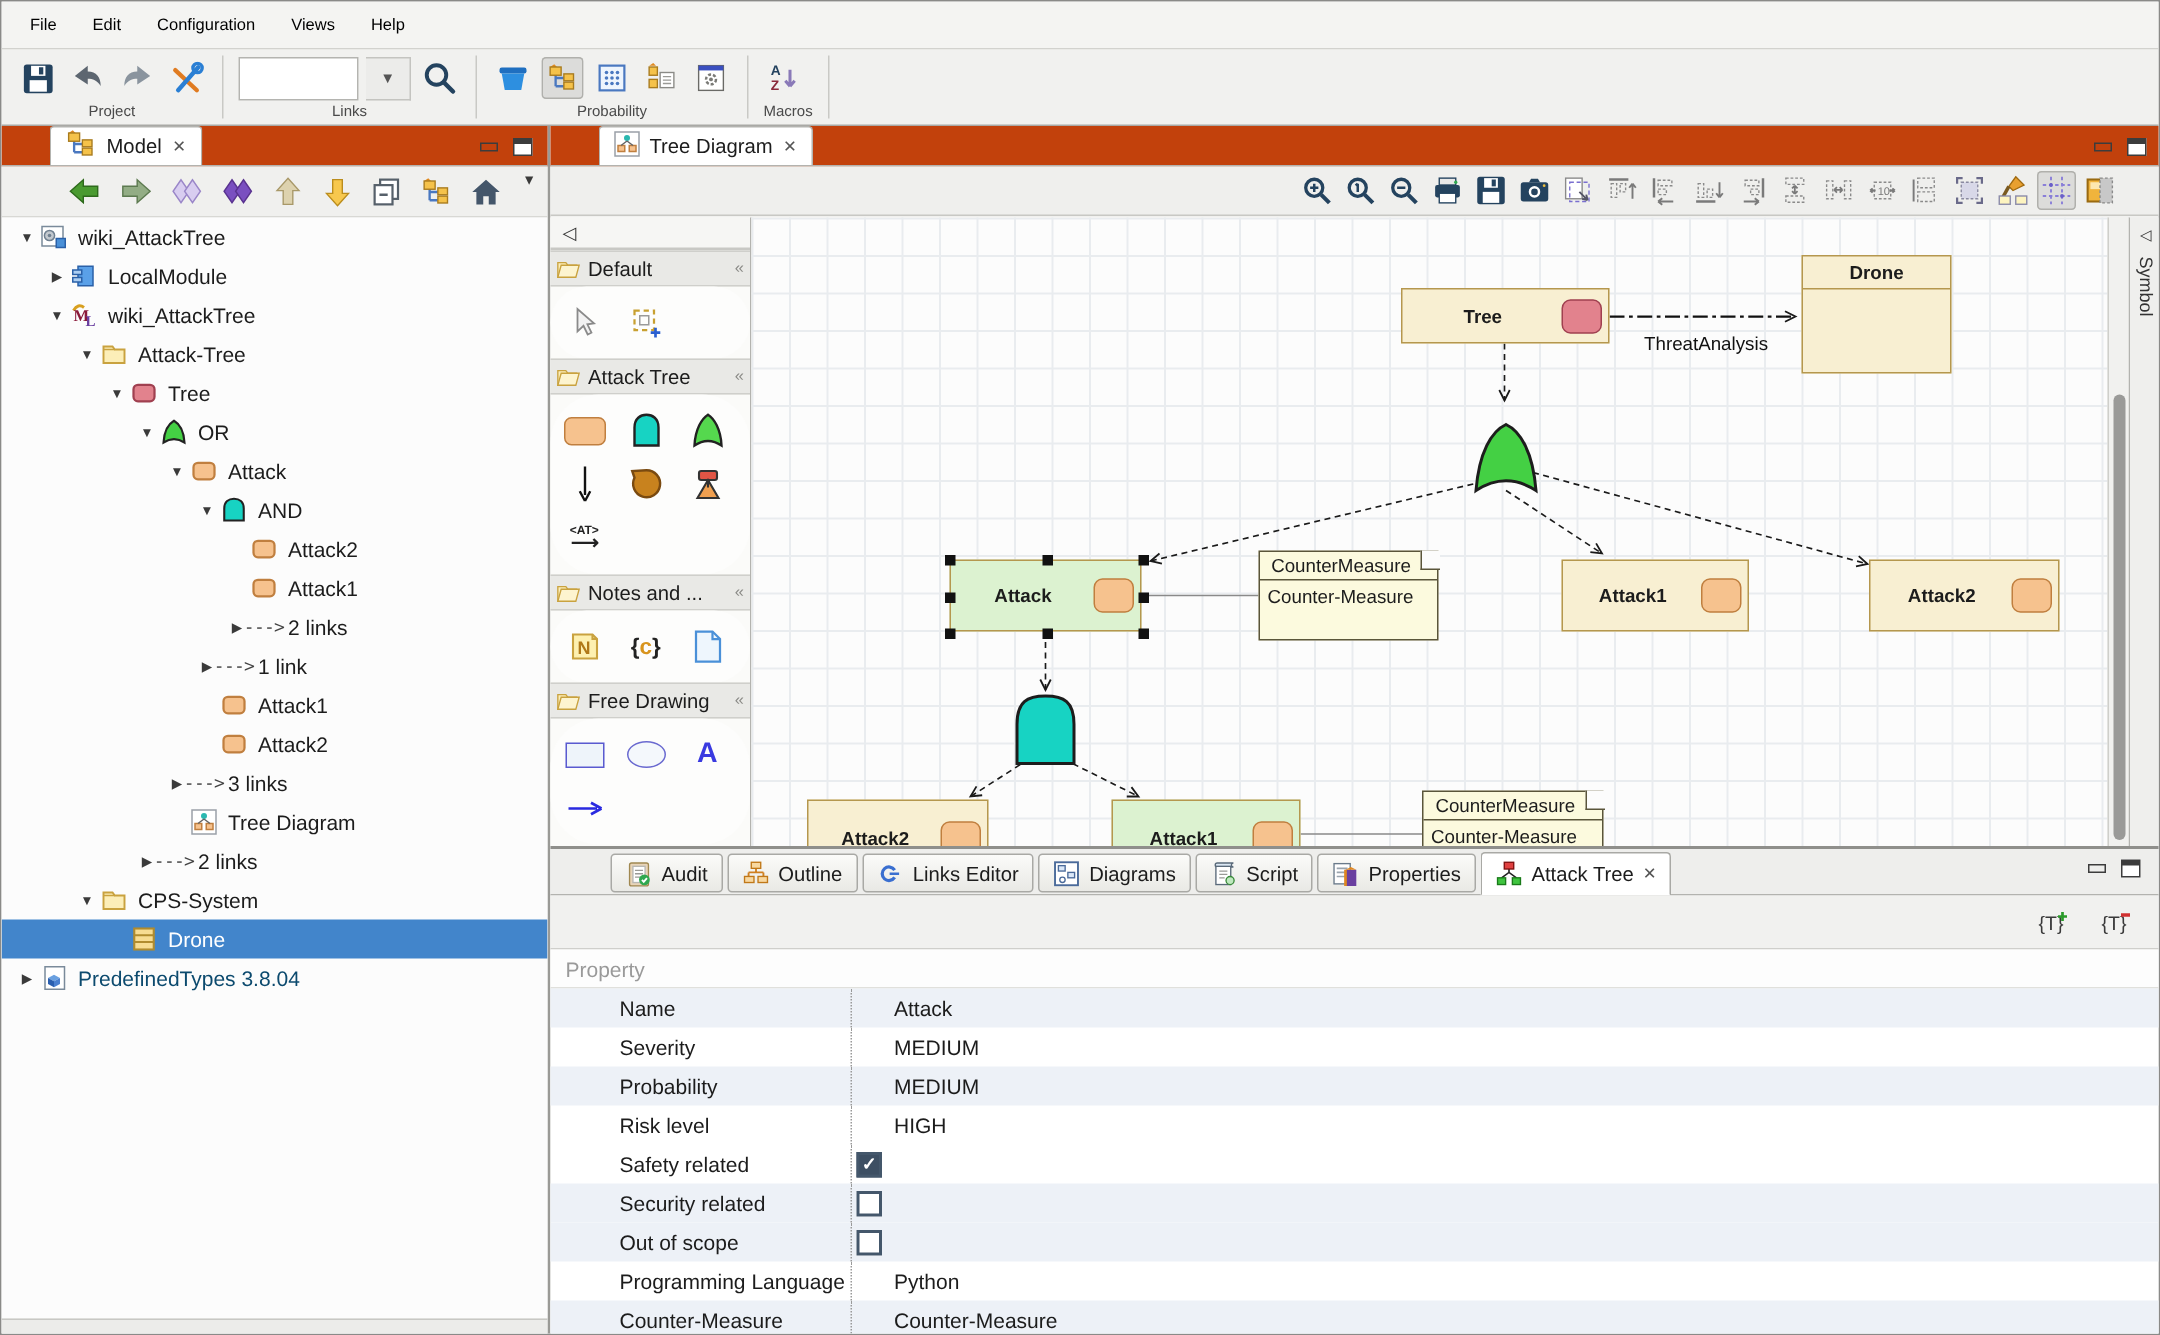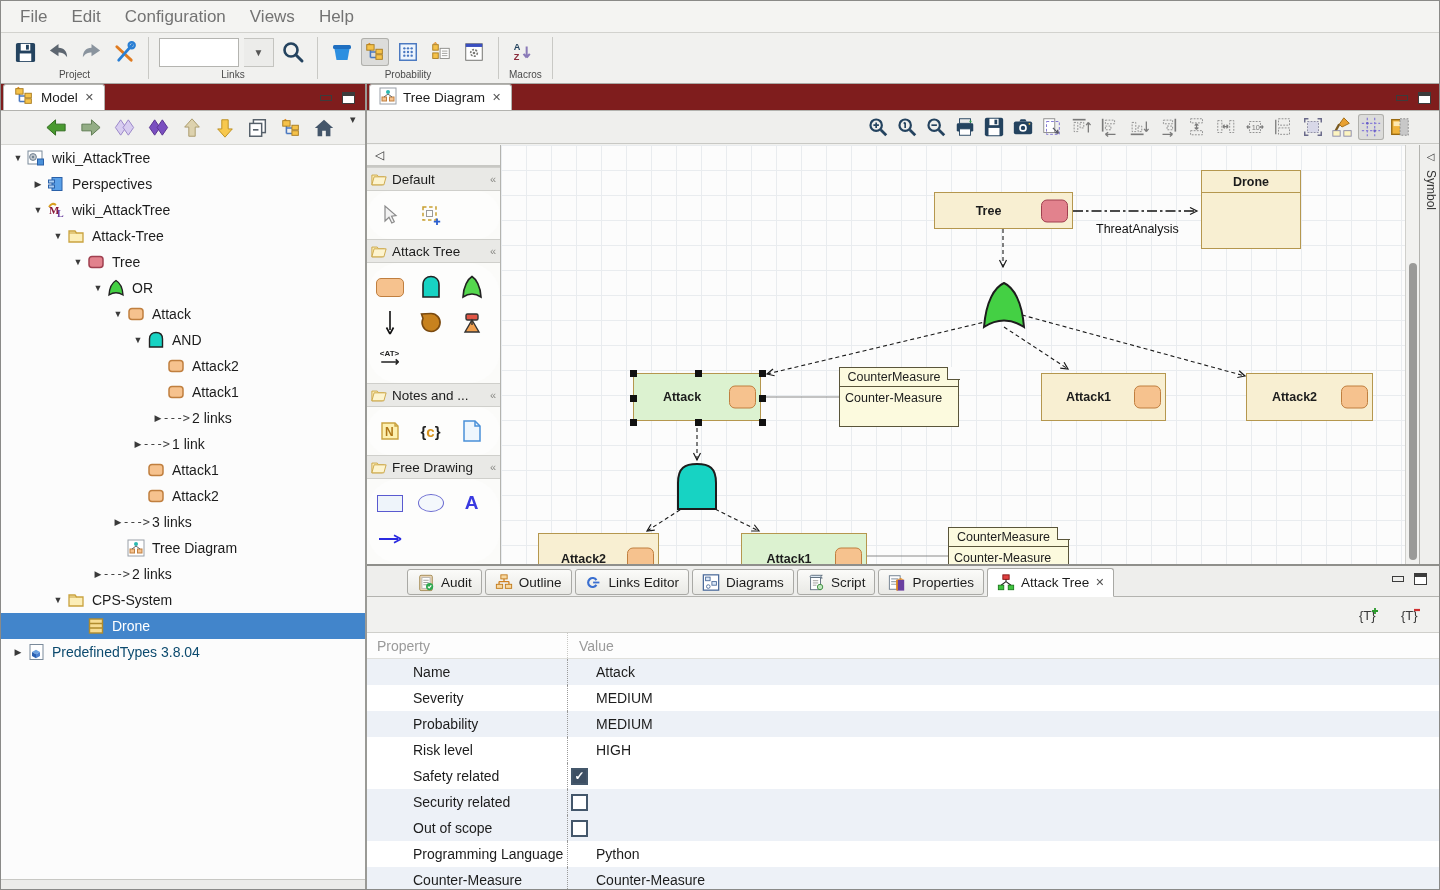--- a/index.html
+++ b/index.html
@@ -5,39 +5,39 @@
   * { margin:0; padding:0; box-sizing:border-box; }
   html,body { background:#d8d8d4; }
   #app{
     position:relative; width:1440px; height:890px; overflow:hidden;
     font-family:"Liberation Sans", sans-serif; background:#f1f1ef; color:#1c1c1c;
     border:1px solid #8a8a88;
   }
   
   .menubar{ position:absolute; left:0; top:0; width:1440px; height:32px;
     background:#f4f4f2; border-bottom:1px solid #d2d2ce; display:flex; align-items:center; padding-left:8px; gap:2px;}
-  .menu-item{ padding:6px 11px; font-size:17px; color:#737373; cursor:default;}
+  .menu-item{ padding:6px 11px; font-size:11px; color:#000000; cursor:default;}
   
   .toolbar{ position:absolute; left:0; top:32px; width:1440px; height:51px;
     background:#f1f1ef; border-bottom:1px solid #a9a9a5; display:flex; align-items:stretch; }
   .tgroup{ display:flex; flex-direction:column; justify-content:flex-start; padding:3px 10px 0 10px; }
   .ticons{ display:flex; align-items:center; gap:5px; height:32px; }
   .tlabel{ text-align:center; font-size:10px; color:#4a4a4a; padding-top:1px; }
   .tsep{ width:1px; background:#c9c9c5; margin:4px 0; }
   .tbtn{ width:28px; height:28px; display:flex; align-items:center; justify-content:center; border-radius:3px; }
   .tbtn.active{ background:#dcdcda; box-shadow:inset 0 0 0 1px #b0b0ac; }
   .tbtn svg{ display:block; }
   .search-input{ width:80px; height:29px; border:1px solid #b4b4b0; background:#fff; font:13px "Liberation Sans",sans-serif; padding:0 5px;}
   .search-drop{ width:30px; height:29px; border:1px solid #c4c4c0; border-left:none; background:#ececea; color:#555;
     display:flex; align-items:center; justify-content:center; font-size:10px;}
   
   .left-panel{ position:absolute; left:0; top:83px; width:366px; height:807px; background:#fcfcfc; border-right:2px solid #9a9a96; }
   .right-area{ position:absolute; left:366px; top:83px; width:1074px; height:807px; }
   
-  .tabstrip{ height:27px; background:#7f1d1d; border-bottom:1px solid #b3b3af; display:flex; align-items:flex-end; }
+  .tabstrip{ height:27px; background:#c2410c; border-bottom:1px solid #b3b3af; display:flex; align-items:flex-end;padding-left:30px; }
   .tab{ height:26px; display:flex; align-items:center; gap:6px; padding:0 9px; font-size:13.5px;
     background:#fff; border:1px solid #b3b3af; border-bottom:none; border-radius:3px 3px 0 0; margin-left:2px; }
   .tab .close{ font-size:11px; color:#555; padding:0 1px; }
   .win-btns{ margin-left:auto; display:flex; gap:10px; padding:0 10px 6px 0; align-items:center;}
   .wb-min{ width:12px; height:6px; border:1.5px solid #3c3c3c; }
   .wb-max{ width:13px; height:12px; border:1.5px solid #3c3c3c; border-top:4px solid #3c3c3c; background:#fff; }
   
   .navbar{ height:34px; background:#f0f0ee; border-bottom:1px solid #d8d8d4; display:flex; align-items:center; gap:11px; padding:0 8px 0 44px; }
   .navbar .tbtn{ width:24px; height:24px; }
   .nav-drop{ margin-left:auto; color:#3a3a3a; font-size:11px; align-self:flex-start; padding:2px 4px;}
@@ -370,21 +370,21 @@
         </div>
         <div class="tree-row" style="padding-left: 28px;">
           <span class="tree-arrow">▶</span>
           <span class="tree-ico">
             <svg width="18" height="18" viewBox="0 0 18 18">
               <rect x="5" y="2.5" width="10" height="13" fill="#5aa0e8" stroke="#2a60a8"></rect>
               <rect x="1.5" y="5" width="6" height="3" fill="#aacdf2" stroke="#2a60a8"></rect>
               <rect x="1.5" y="10" width="6" height="3" fill="#aacdf2" stroke="#2a60a8"></rect>
             </svg>
           </span>
-          <span class="tree-label">Perspectives</span>
+          <span class="tree-label">LocalModule</span>
         </div>
         <div class="tree-row" style="padding-left: 28px;">
           <span class="tree-arrow">▼</span>
           <span class="tree-ico">
             <svg width="18" height="18" viewBox="0 0 18 18">
               <path d="M2 6 q3 -5 7 -2" fill="none" stroke="#d8a020" stroke-width="2"></path>
               <text x="2" y="13" font-size="11" font-weight="bold" fill="#8a1a3a" font-family="Liberation Serif,serif">M</text>
               <text x="10" y="16" font-size="10" font-weight="bold" fill="#6a3fa0" font-family="Liberation Serif,serif">L</text>
             </svg>
           </span>
@@ -1052,21 +1052,20 @@
               <svg width="22" height="22" viewBox="0 0 22 22">
                 <text x="1" y="16" font-size="13" fill="#3a3a3a" font-family="Liberation Sans,sans-serif">{T}</text>
                 <path d="M14 6 h6" stroke="#d03030" stroke-width="2.2"></path>
               </svg>
             </span>
           </span>
       </div>
       <div class="prop-table">
         <div class="prop-head">
           <span class="cell-name">Property</span>
-          <span class="cell-value">Value</span>
         </div>
         <div id="prop-rows">
             <div class="prop-row alt">
               <span class="cell-name">Name</span>
               <span class="cell-value">Attack</span>
             </div>
             <div class="prop-row">
               <span class="cell-name">Severity</span>
               <span class="cell-value">MEDIUM</span>
             </div>

